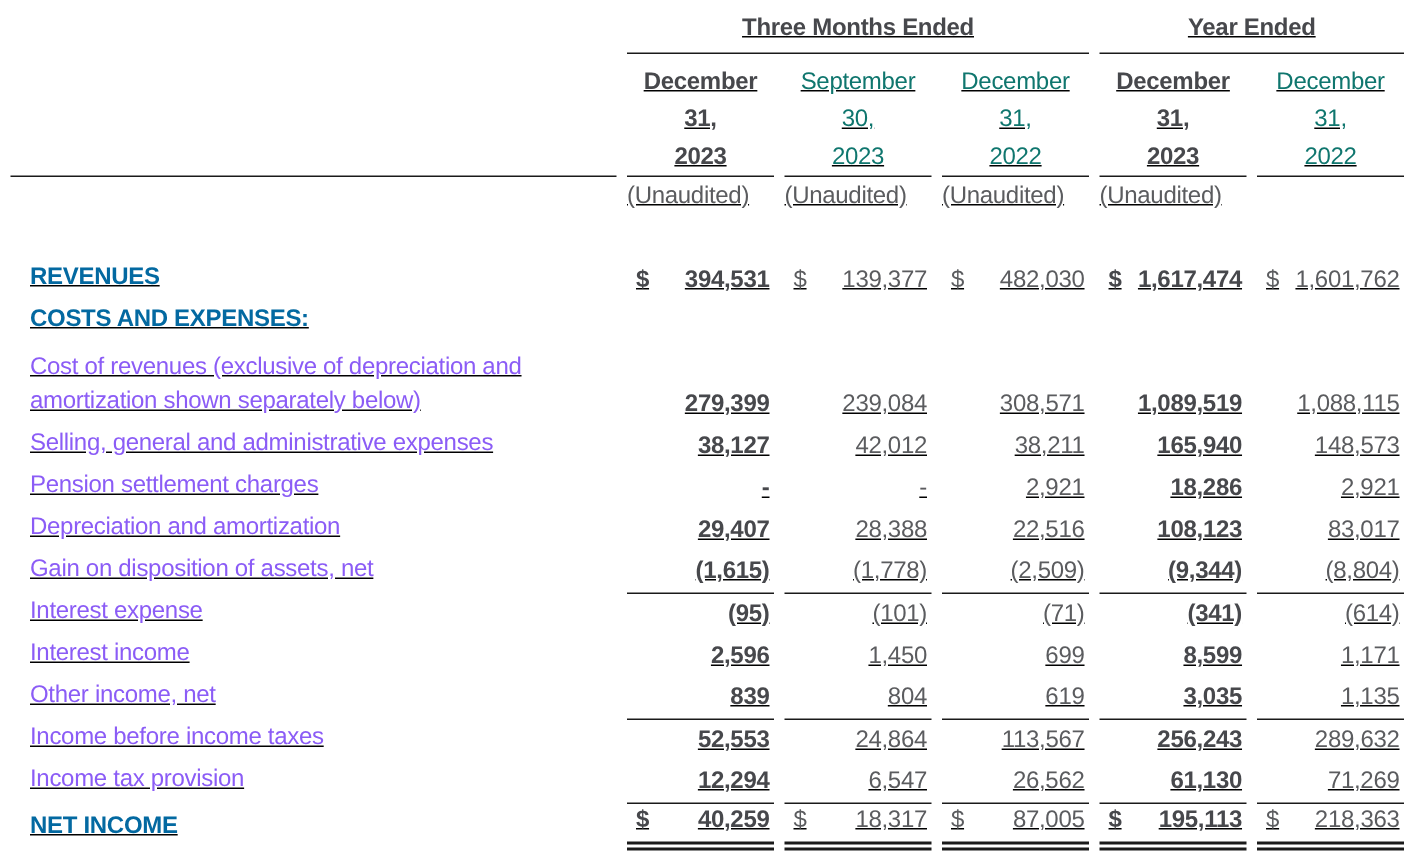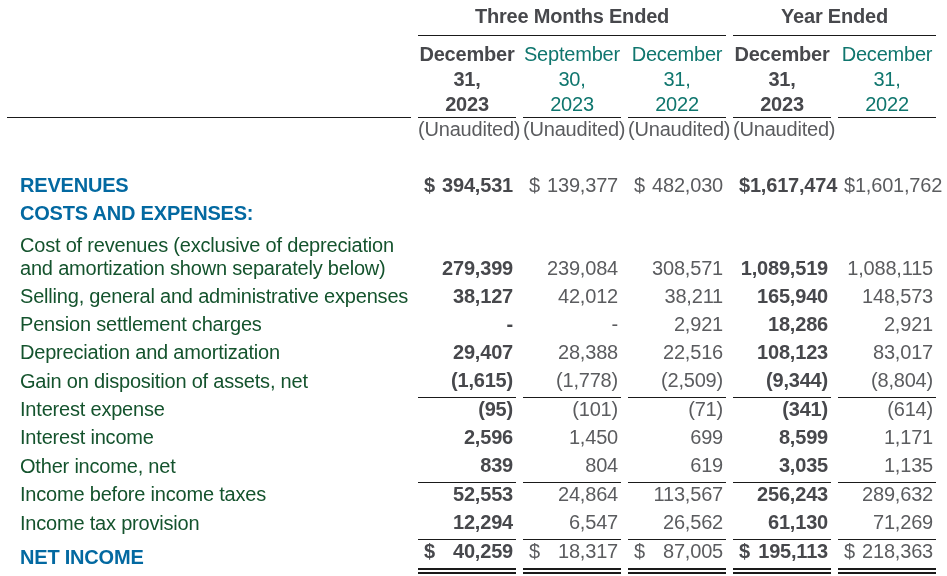--- a/index.html
+++ b/index.html
@@ -9,22 +9,23 @@
     font-family: "Liberation Sans", sans-serif;
     overflow: hidden;
   }
   .sheet { width: 947px; height: 576px; position: relative; }
 
   table {
     border-collapse: separate;
     border-spacing: 7px 0;
     table-layout: fixed;
     width: 943px;
-    font-size: 20px;
+    font-size: 16px;
     letter-spacing: -0.2px;
+    text-decoration: underline;
   }
   col.c-label { width: 404px; }
   col.c-val   { width: 98px; }
 
   td, th { vertical-align: bottom; font-weight: 400; text-align: left; }
 
   
   th.group {
     text-align: center;
     font-weight: 700;
@@ -46,21 +47,21 @@
   tr.unaud td {
     height: 27px;
     padding-bottom: 5px;
     color: #5b5c5f;
   }
   tr.spacer td { height: 28px; border: none !important; }
 
   
   td.lbl {
     padding-left: 13px;
-    color: #14532d;
+    color: #8b5cf6;
     line-height: 23px;
     padding-bottom: 5px;
   }
   td.lbl.bl { font-weight: 700; color: #0369a1; }
   td.val {
     padding-bottom: 5px;
   }
   td.val .in {
     display: flex;
     justify-content: space-between;

